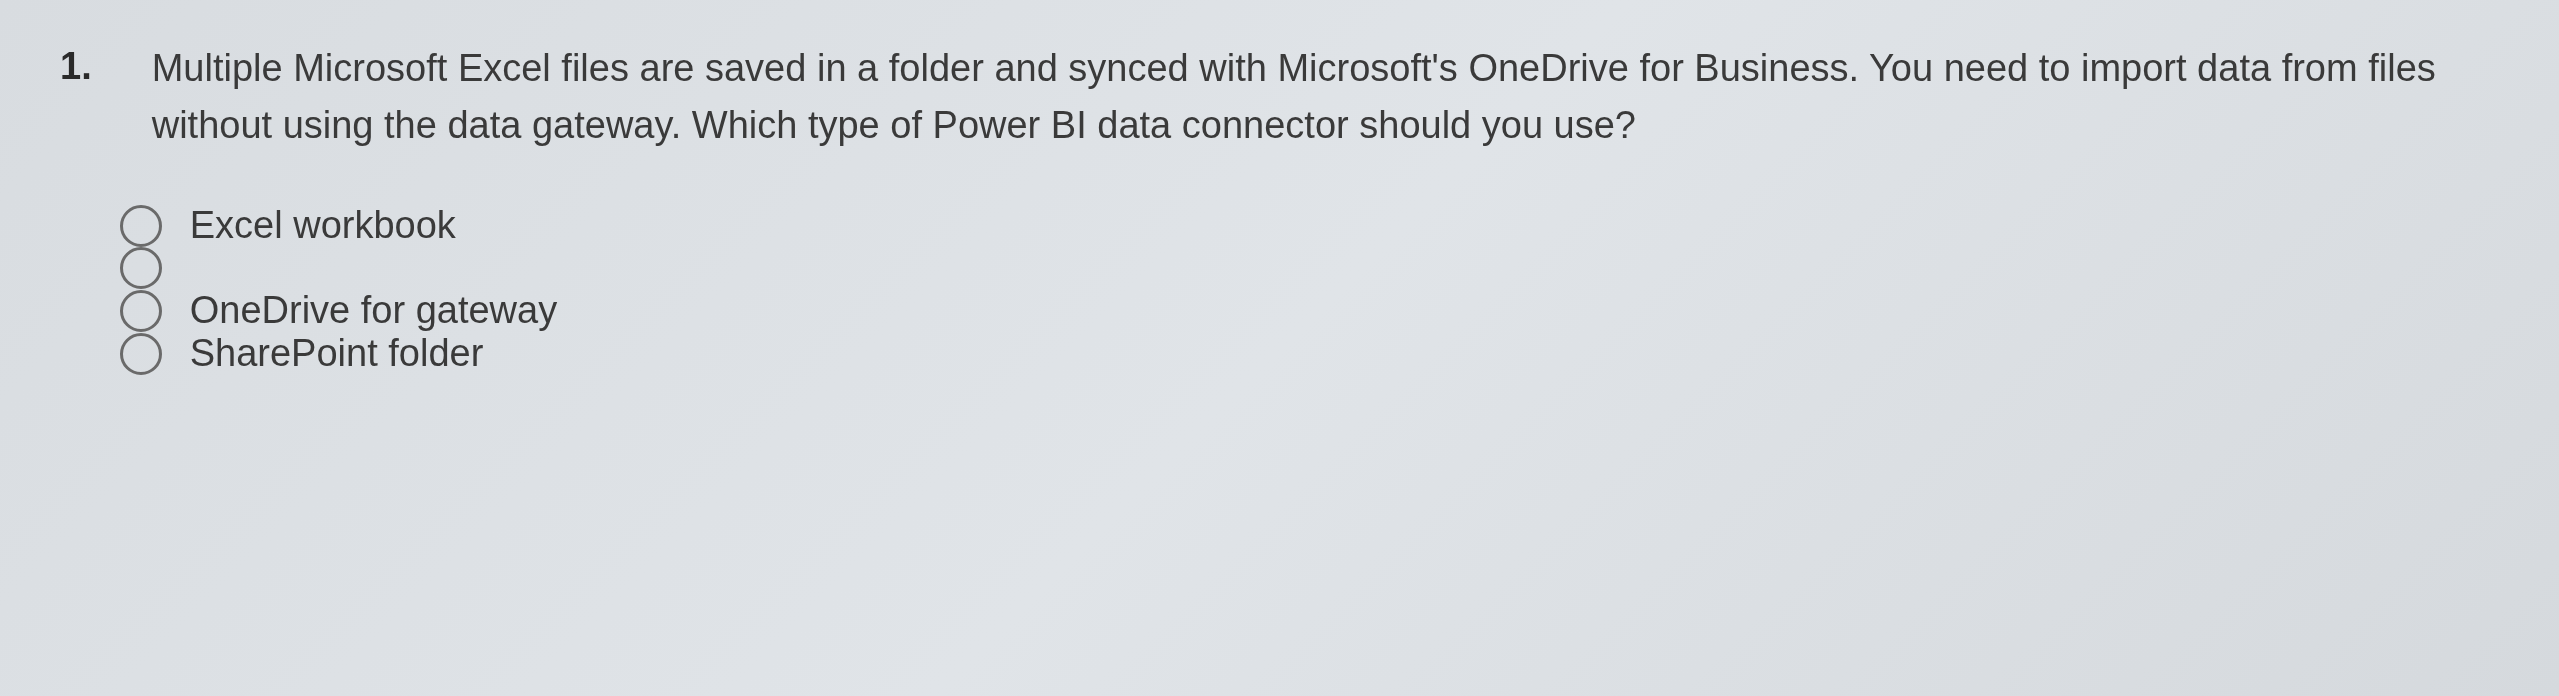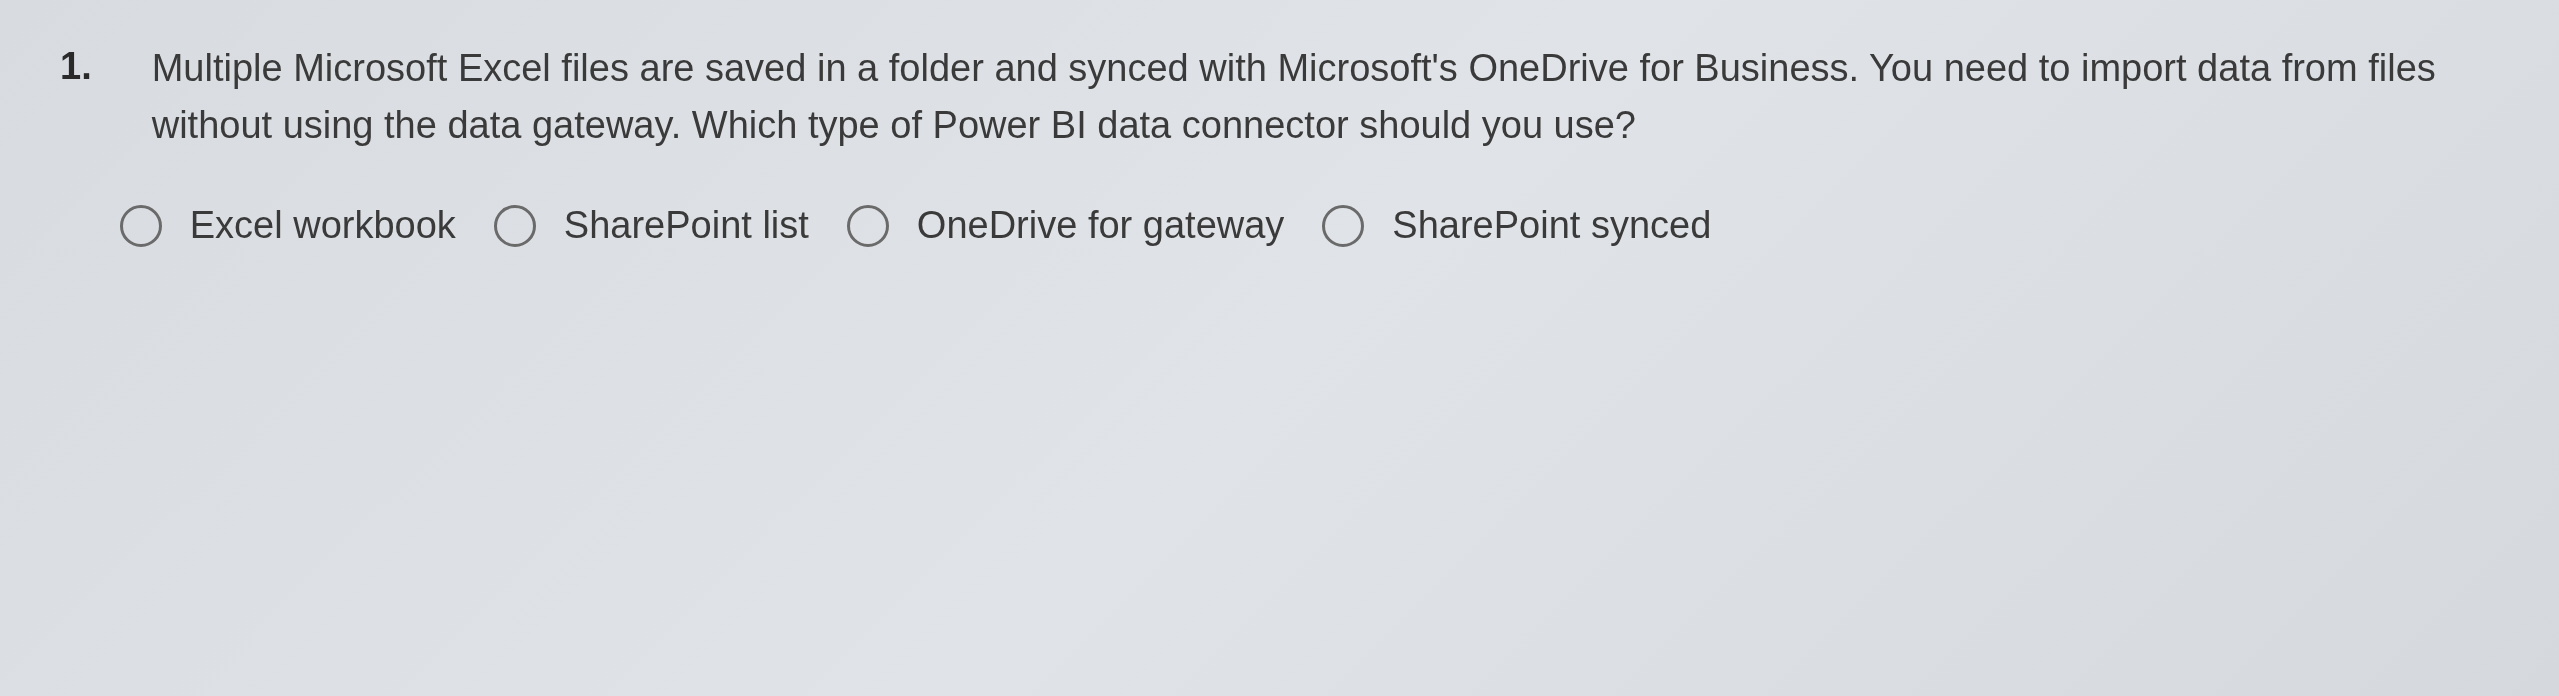--- a/index.html
+++ b/index.html
@@ -32,22 +32,21 @@
     .question-text {
       font-size: 38px;
       color: #3a3a3a;
       line-height: 1.5;
       margin-bottom: 50px;
       font-weight: 400;
       margin-left: 36px;
     }
     .options {
       display: flex;
-      flex-direction: row;
-      gap: 38px;
+      flex-direction: column;
       padding-left: 4px;
     }
     .option {
       display: flex;
       align-items: center;
       gap: 28px;
       cursor: pointer;
     }
     .radio-circle {
       width: 42px;
@@ -70,25 +69,24 @@
   <div class="question-number">1.</div>
   <div class="question-content">
     <div class="question-text">Multiple Microsoft Excel files are saved in a folder and synced with Microsoft's OneDrive for Business. You need to import data from files without using the data gateway. Which type of Power BI data connector should you use?</div>
     <div class="options">
       <div class="option">
         <div class="radio-circle"></div>
         <div class="option-label">Excel workbook</div>
       </div>
       <div class="option">
         <div class="radio-circle"></div>
-        <div class="option-label">SharePoint list</div>
       </div>
       <div class="option">
         <div class="radio-circle"></div>
         <div class="option-label">OneDrive for gateway</div>
       </div>
       <div class="option">
         <div class="radio-circle"></div>
-        <div class="option-label">SharePoint synced</div>
+        <div class="option-label">SharePoint folder</div>
       </div>
     </div>
   </div>
 </div>
 
 </body></html>

